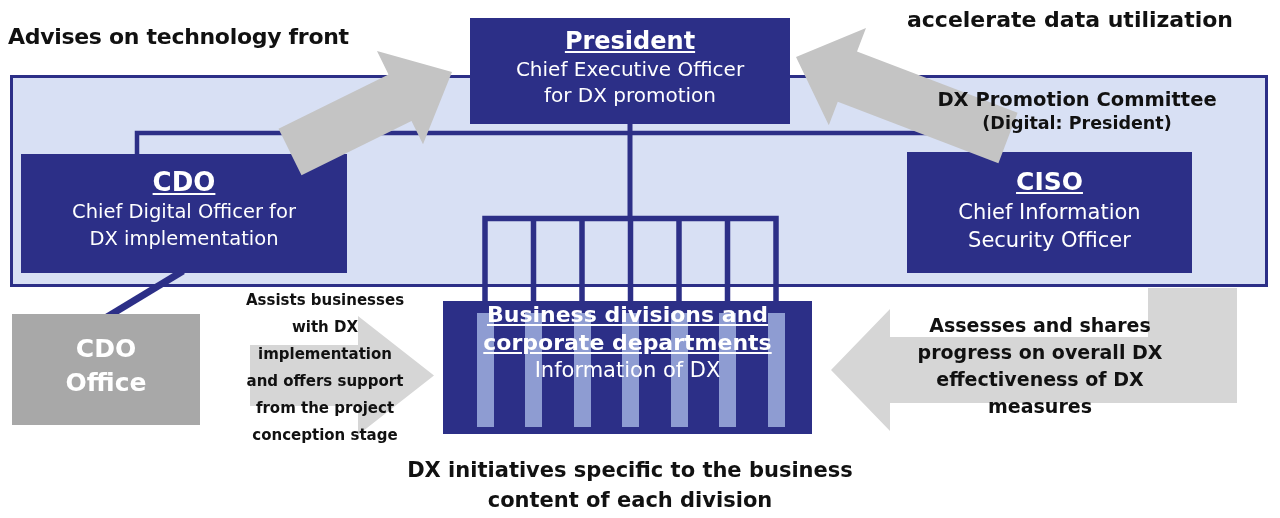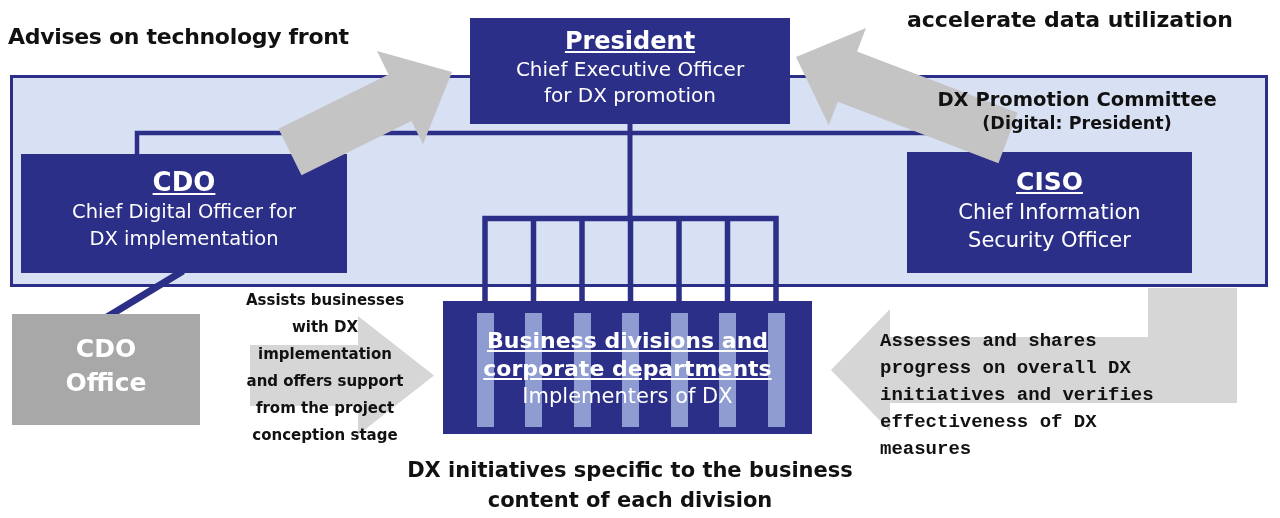--- a/index.html
+++ b/index.html
@@ -26,21 +26,21 @@
   .box .sub{display:block;}
   .president{left:470px; top:18px; width:320px; height:106px; padding-top:8px;}
   .president .title{font-size:24px; line-height:30px;}
   .president .sub{font-size:20px; line-height:26px;}
   .cdo{left:21px; top:154px; width:326px; height:119px; padding-top:12px;}
   .cdo .title{font-size:26px; line-height:32px;}
   .cdo .sub{font-size:19.5px; line-height:27px;}
   .ciso{left:893px; top:152px; width:285px; height:121px; padding-top:14px;margin-left:14px;}
   .ciso .title{font-size:25px; line-height:32px;}
   .ciso .sub{font-size:21px; line-height:28px;}
-  .business{left:443px; top:301px; width:369px; height:133px; padding-top:26px;}
+  .business{left:443px; top:301px; width:369px; height:133px; }
   .business .title{font-size:22px; line-height:28px; position:relative; z-index:1;}
   .business .sub{font-size:21px; line-height:27px; position:relative; z-index:1;}
   .stripe{
     position:absolute; top:12px; width:17px; height:114px;
     background:var(--stripe); z-index:0;
   }
   .office{
     position:absolute; left:12px; top:314px; width:188px; height:111px;
     background:var(--office-gray); color:var(--box-text); text-align:center;
     padding-top:18px; box-sizing:border-box; z-index:2;
@@ -49,21 +49,21 @@
   .caption{
     position:absolute; z-index:4; color:var(--caption-black); font-weight:bold;
   }
   .caption span{display:block;}
   .advises{left:8px; top:24px; width:420px; font-size:22px; letter-spacing:-0.3px;}
   .strengthens{left:860px; top:6px; width:420px; text-align:center; font-size:22px; line-height:27px;}
   .committee{left:892px; top:88px; width:370px; text-align:center;}
   .committee .l1{font-size:19.5px; line-height:24px;}
   .committee .l2{font-size:17.5px; line-height:22px;}
   .assists{left:205px; top:287px; width:240px; text-align:center; font-size:15px; line-height:27px;}
-  .assesses{left:880px; top:328px; width:320px; text-align:left; font-size:19px; line-height:27px;font-family:Liberation Mono, monospace;}
+  .assesses{left:880px; top:312px; width:320px; text-align:center; font-size:19px; line-height:27px;}
   .bottom-cap{left:330px; top:449px; width:600px; text-align:center; font-size:21px; line-height:30px;margin-top:6px;}
 </style>
 </head>
 <body>
 
 <div class="canvas">
 
   <div class="panel"></div>
 
   <svg class="layer z1" viewBox="0 0 1280 518">
@@ -94,21 +94,21 @@
   <div class="box business">
     <div class="stripe" style="left:33.5px"></div>
     <div class="stripe" style="left:82px"></div>
     <div class="stripe" style="left:130.5px"></div>
     <div class="stripe" style="left:179px"></div>
     <div class="stripe" style="left:227.5px"></div>
     <div class="stripe" style="left:276px"></div>
     <div class="stripe" style="left:324.5px"></div>
     <span class="title">Business divisions and</span>
     <span class="title">corporate departments</span>
-    <span class="sub">Implementers of DX</span>
+    <span class="sub">Information of DX</span>
   </div>
 
   <div class="office">
     <span class="title">CDO</span>
     <span class="title">Office</span>
   </div>
 
   <svg class="layer z3" viewBox="0 0 1280 518">
     <polygon points="301.5,175.3 411.5,121.0 423,144.3 452,72 377,51.1 388.5,74.4 278.5,128.7" style="fill:var(--arrow-gray)"></polygon>
     <polygon points="1017.6,112.8 857.0,51.4 866.0,28.0 796,57 828.8,125.2 837.8,101.8 998.4,163.2" style="fill:var(--arrow-gray)"></polygon>
@@ -134,21 +134,20 @@
     <span>with DX</span>
     <span>implementation</span>
     <span>and offers support</span>
     <span>from the project</span>
     <span>conception stage</span>
   </div>
 
   <div class="caption assesses">
     <span>Assesses and shares</span>
     <span>progress on overall DX</span>
-    <span>initiatives and verifies</span>
     <span>effectiveness of DX</span>
     <span>measures</span>
   </div>
 
   <div class="caption bottom-cap">
     <span>DX initiatives specific to the business</span>
     <span>content of each division</span>
   </div>
 
 </div>

